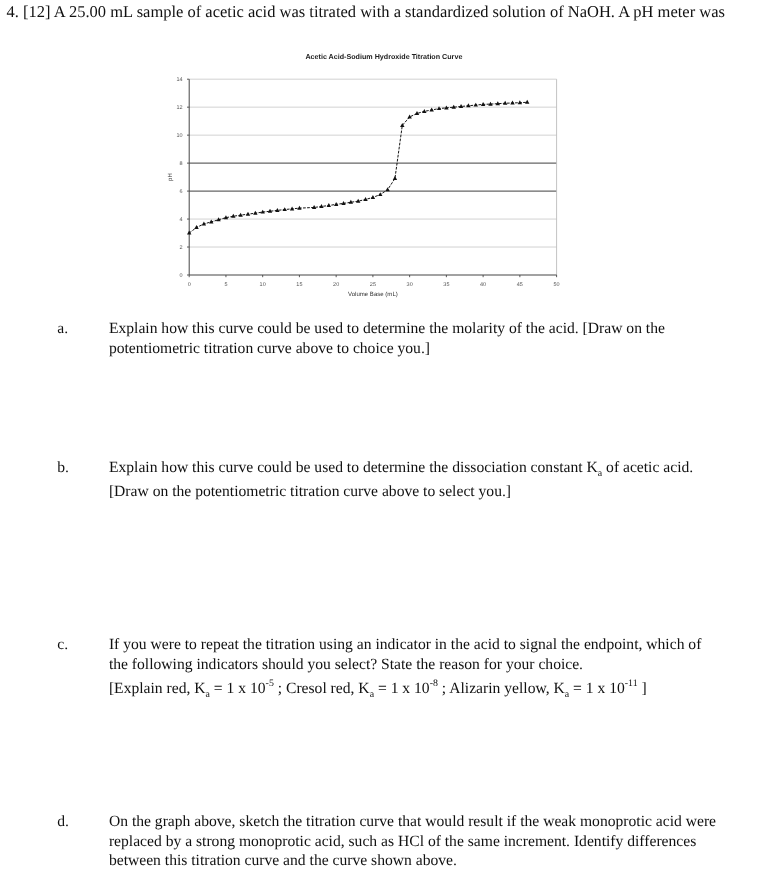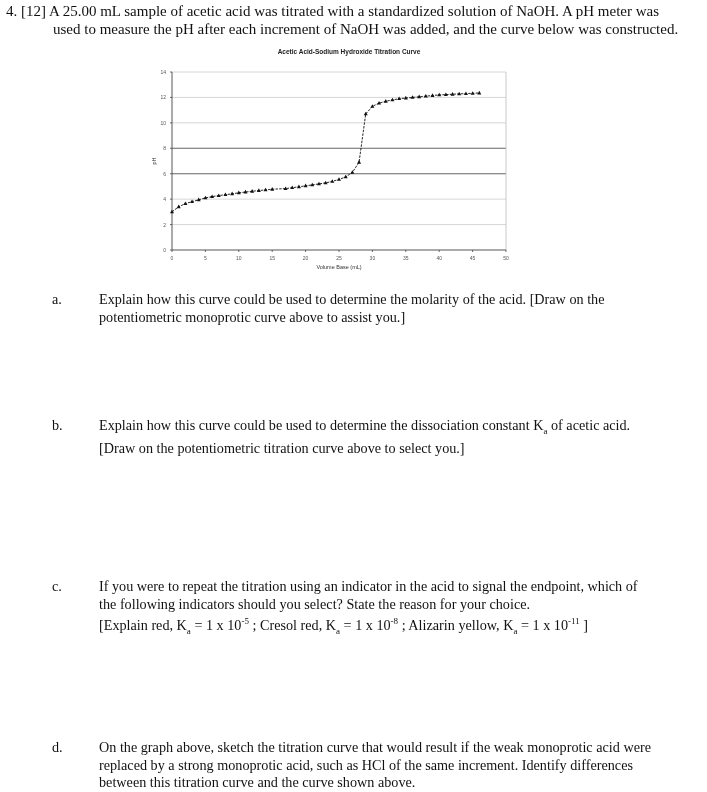--- a/index.html
+++ b/index.html
@@ -14,21 +14,20 @@
   .part .txt { position:absolute; left:99px; top:0; width:605px; }
   sub, sup { font-size:9px; }
 </style>
 </head>
 <body>
 
 <div class="q-head">
   <span>4.</span>
   <span>[12]</span>
   <span>A 25.00 mL sample of acetic acid was titrated with a standardized solution of NaOH.  A pH meter was</span>
-  <span class="l2">used to measure the pH after each increment of NaOH was added, and the curve below was constructed.</span>
 </div>
 
 <div class="chart">
   <svg id="chart-svg" width="400" height="240" viewBox="0 0 400 240">
       <text x="209" y="12" text-anchor="middle" font-size="6.5" font-weight="bold" font-family="Liberation Sans, sans-serif" fill="#222">Acetic Acid-Sodium Hydroxide Titration Curve</text>
       <line x1="32" x2="366" y1="182.57142857142858" y2="182.57142857142858" stroke="#ccc" stroke-width="0.8"></line>
       <line x1="32" x2="366" y1="157.14285714285714" y2="157.14285714285714" stroke="#ccc" stroke-width="0.8"></line>
       <line x1="32" x2="366" y1="131.71428571428572" y2="131.71428571428572" stroke="#666" stroke-width="1.1"></line>
       <line x1="32" x2="366" y1="106.28571428571429" y2="106.28571428571429" stroke="#666" stroke-width="1.1"></line>
       <line x1="32" x2="366" y1="80.85714285714286" y2="80.85714285714286" stroke="#ccc" stroke-width="0.8"></line>
@@ -124,21 +123,21 @@
       <polygon points="325.92,49.4142857142857 323.92,53.0142857142857 327.92,53.0142857142857" fill="#111"></polygon>
       <polygon points="332.6,49.15999999999998 330.6,52.759999999999984 334.6,52.759999999999984" fill="#111"></polygon>
       <polygon points="339.28000000000003,48.778571428571425 337.28000000000003,52.378571428571426 341.28000000000003,52.378571428571426" fill="#111"></polygon>
     </svg>
 </div>
 
 <div class="part" style="top:291px;">
   <span class="lbl">a.</span>
   <div class="txt">
     <div>Explain how this curve could be used to determine the molarity of the acid.  [Draw on the</div>
-    <div>potentiometric monoprotic curve above to assist you.]</div>
+    <div>potentiometric titration curve above to choice you.]</div>
   </div>
 </div>
 
 <div class="part" style="top:417px;">
   <span class="lbl">b.</span>
   <div class="txt">
     <div><span>Explain how this curve could be used to determine the dissociation constant K</span><sub>a</sub><span> of acetic acid.</span></div>
     <div>[Draw on the potentiometric titration curve above to select you.]</div>
   </div>
 </div>

